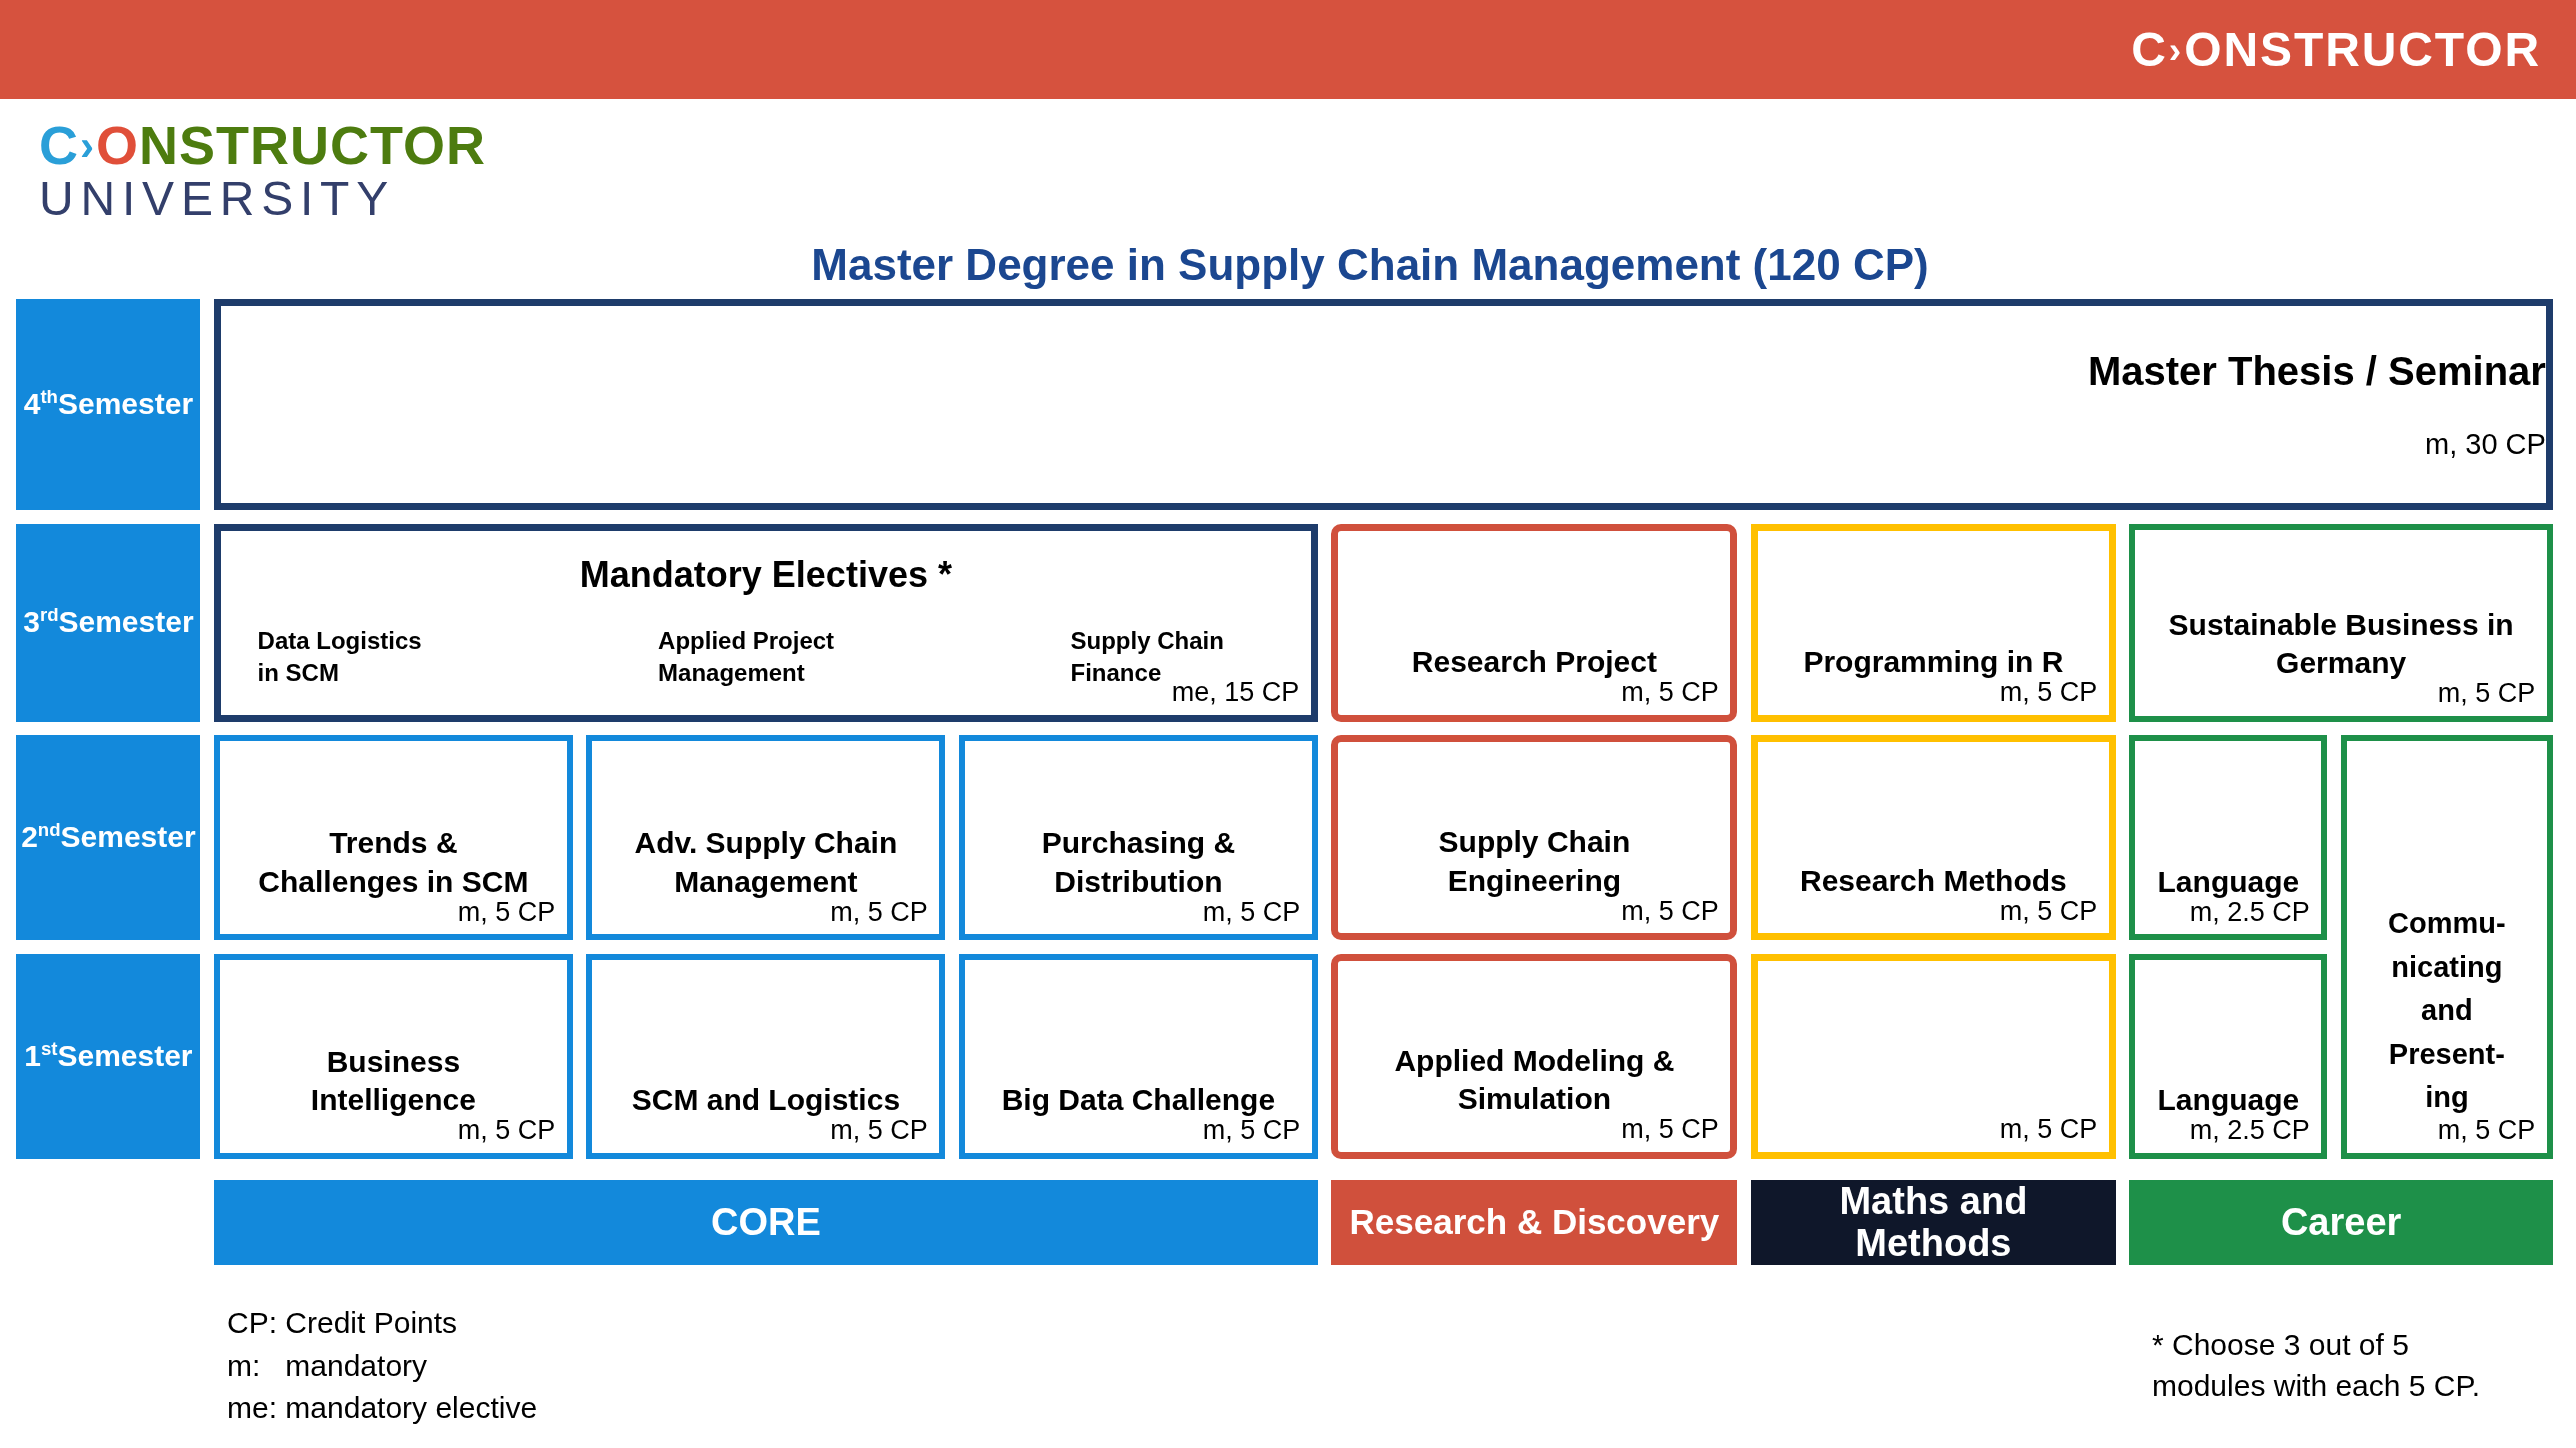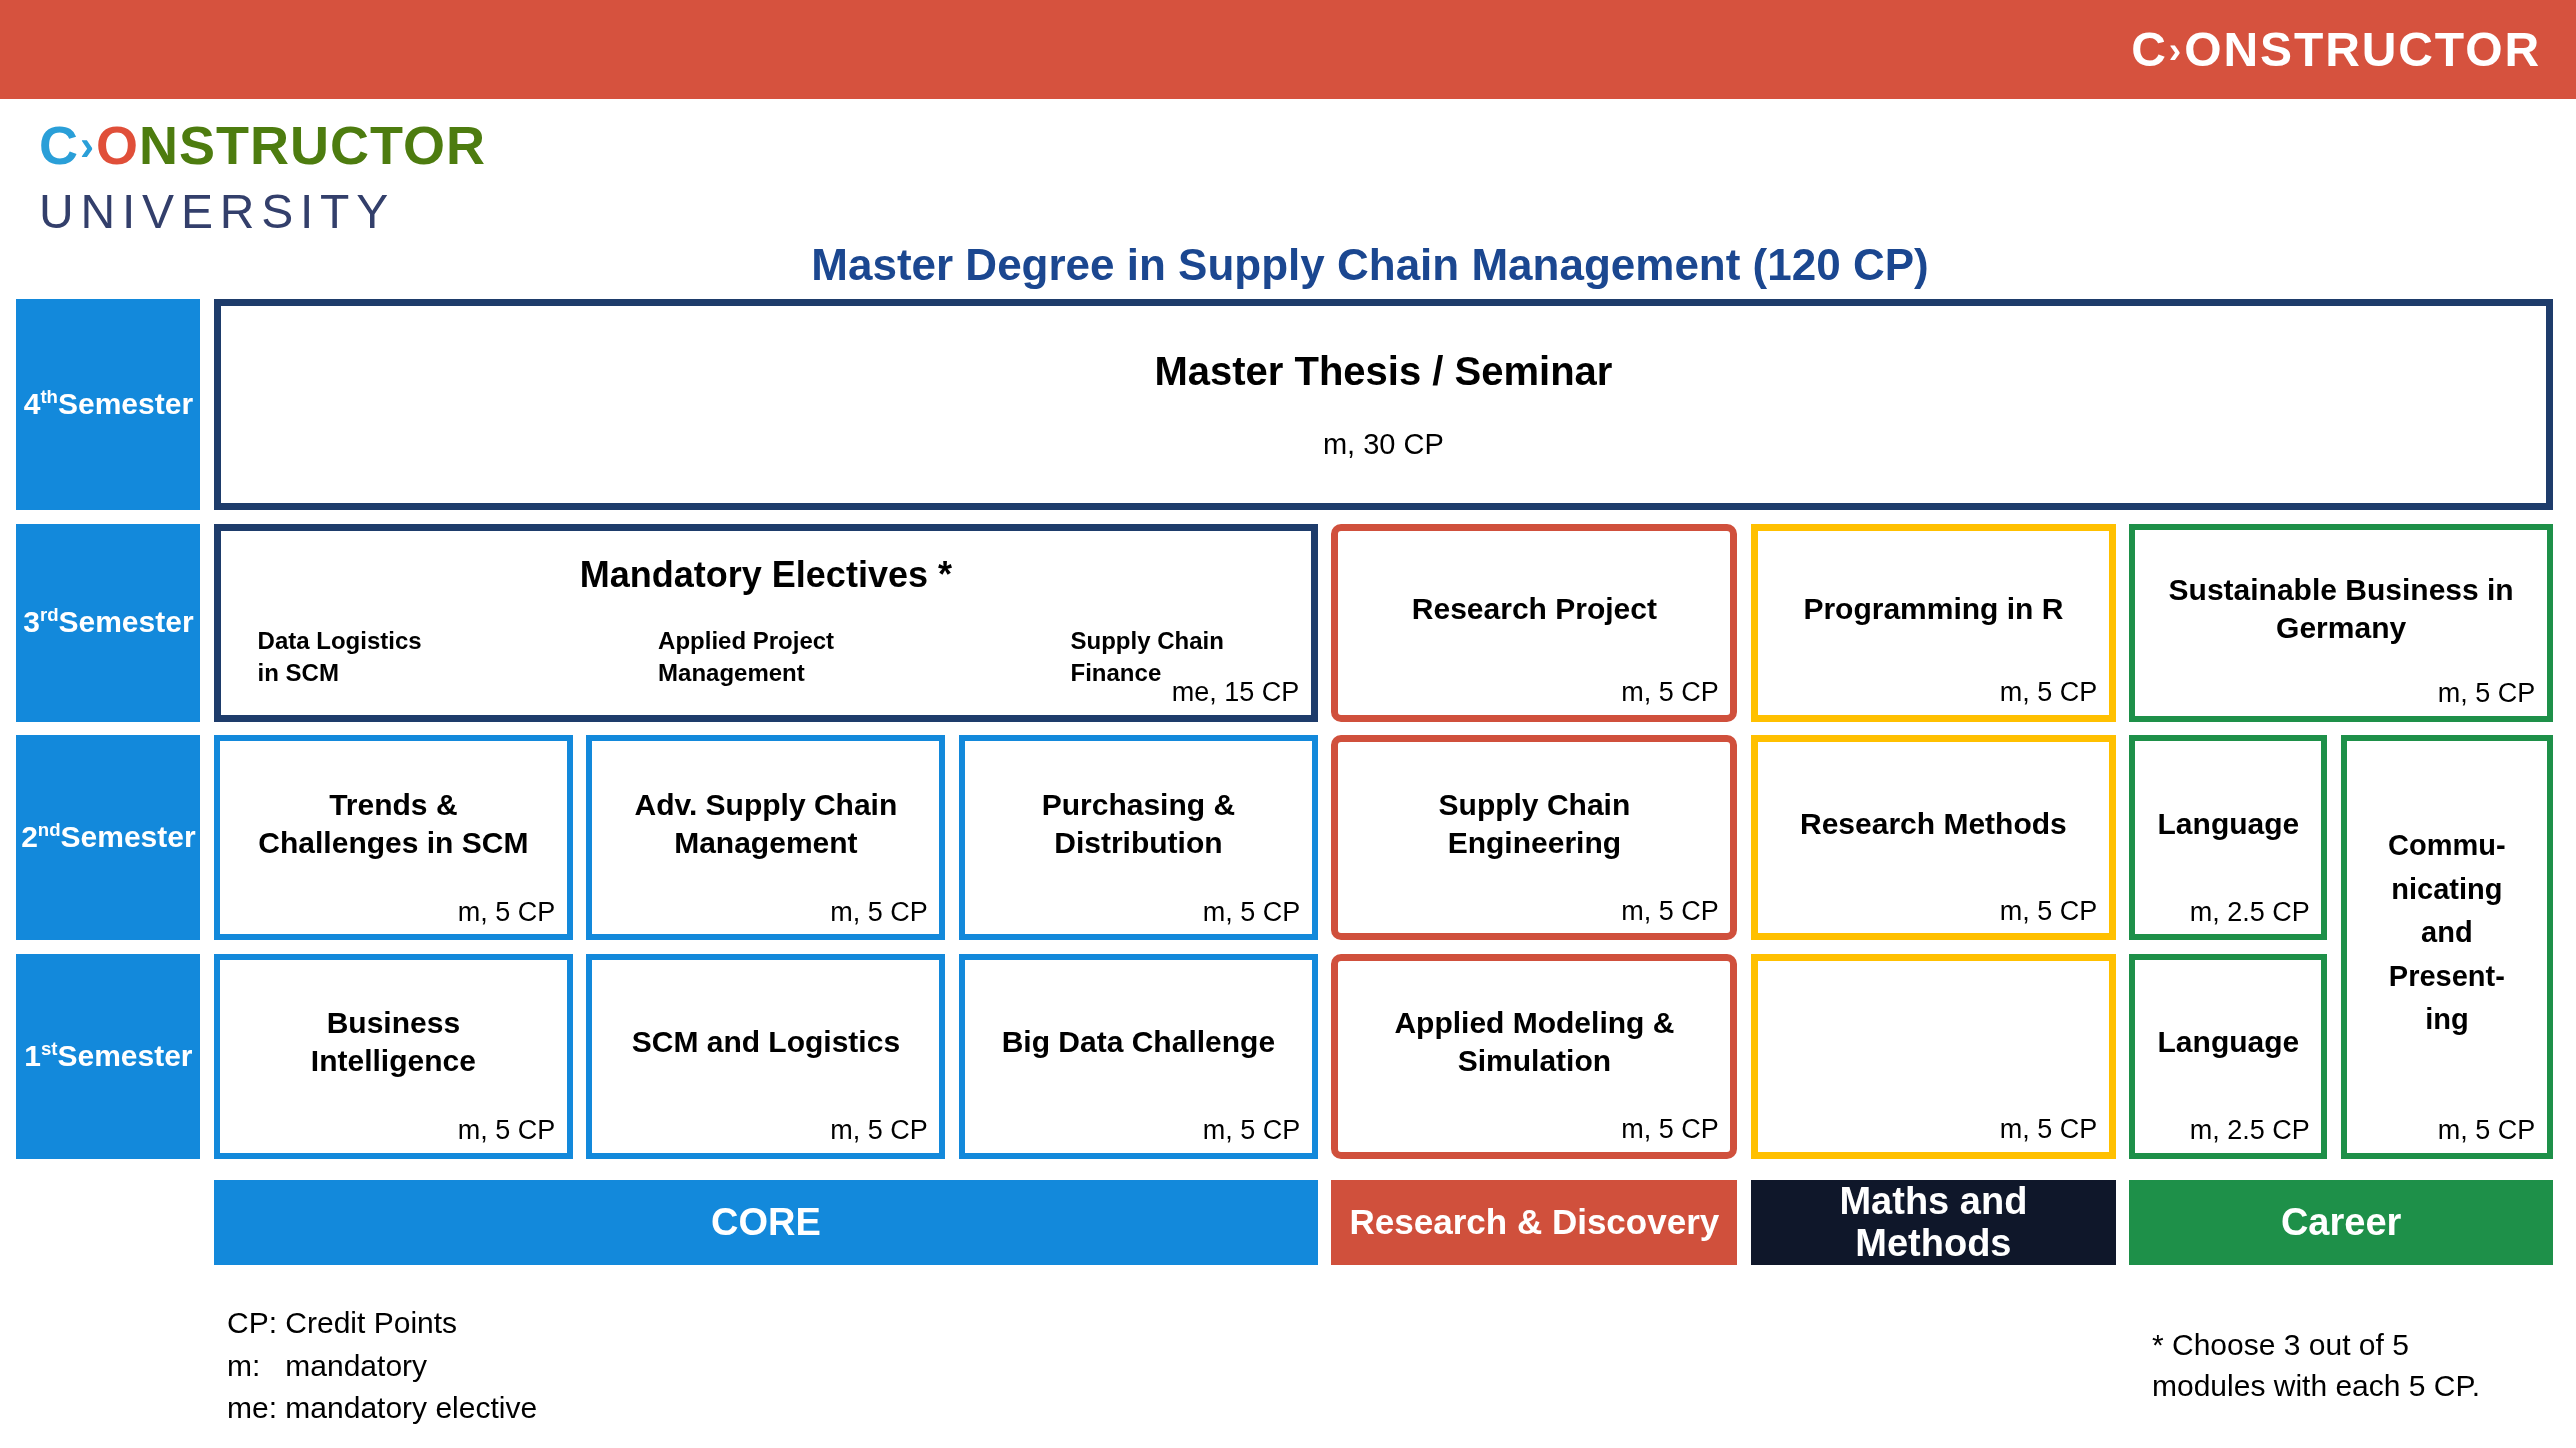--- a/index.html
+++ b/index.html
@@ -14,21 +14,21 @@
   }
   .banner-logo{color:#fff;font-weight:bold;font-size:48px;letter-spacing:1.9px;padding-right:35px;}
   .banner-logo .chev{font-size:0.78em;position:relative;top:-2.9px;margin:0 1px;}
   
   .uni-logo{position:absolute;left:39px;top:118px;line-height:1.0;}
   .uni-line1{font-weight:bold;font-size:54px;letter-spacing:1px;}
   .uni-line1 .lc{color:#2A9FD8;}
   .uni-line1 .lchev{color:#2A9FD8;font-size:0.78em;position:relative;top:-3.9px;margin:0 1px;}
   .uni-line1 .lo{color:#E04F39;}
   .uni-line1 .lrest{color:#4d7c0f;}
-  .uni-line2{color:#333F6B;font-size:48px;font-weight:normal;letter-spacing:6.8px;margin-top:16px;}
+  .uni-line2{color:#333F6B;font-size:48px;font-weight:normal;letter-spacing:6.8px;margin-top:3px;}
   
   .page-title{
     position:absolute;left:164px;top:211px;width:2412px;text-align:center;
     color:#1B4790;font-weight:bold;font-size:44px;
   }
   
   .board{
     position:absolute;left:16.4px;top:299px;
     display:grid;
     grid-template-columns:184px 359px 359px 359px 406px 365px 198px 212px;
@@ -36,21 +36,21 @@
     gap:13.5px;
   }
   .sem{
     background:#1389DB;color:#fff;font-weight:bold;font-size:30px;
     display:flex;flex-direction:row;align-items:center;justify-content:center;
     text-align:center;line-height:1.55;
   }
   .sem sup{font-size:0.62em;}
   .mod{
     background:#fff;position:relative;
-    display:flex;align-items:center;justify-content:center;
+    display:flex;align-items:flex-end;justify-content:center;
     text-align:center;font-weight:bold;font-size:30px;line-height:1.28;
     white-space:pre-line;padding:5.8px 11.6px 33px 11.6px;
   }
   .b-blue{border:6.8px solid #1389DB;}
   .b-navy{border:7.7px solid #1E3C6B;}
   .b-red{border:7.7px solid #D0503C;}
   .b-yellow{border:7.7px solid #FFC000;}
   .b-green{border:6.8px solid #1E9049;}
   .credit{
     position:absolute;right:11.6px;bottom:5.8px;font-weight:normal;font-size:27px;

